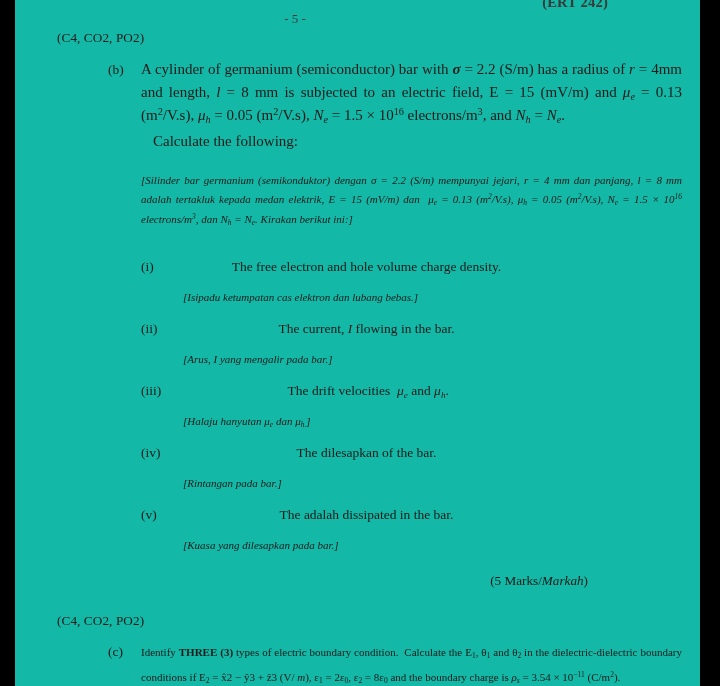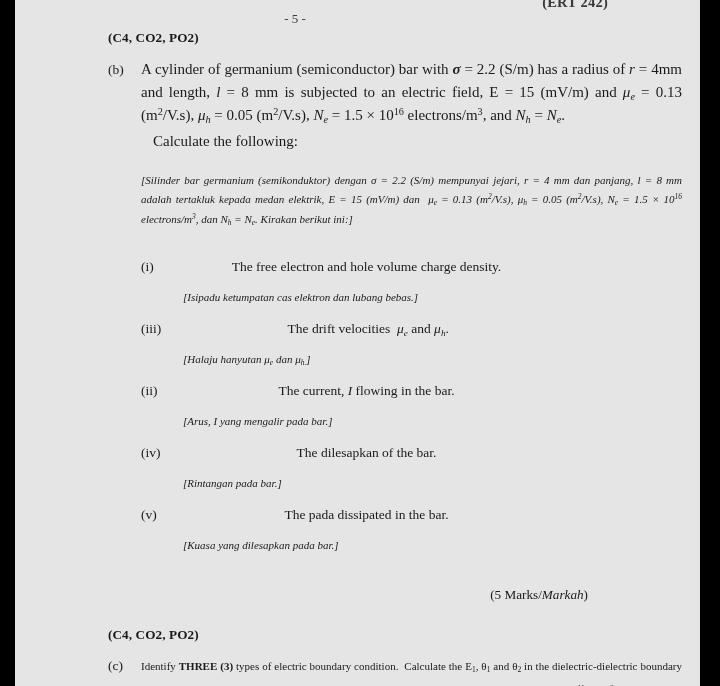--- a/index.html
+++ b/index.html
@@ -33,21 +33,21 @@
     position: absolute;
     right: 20px; top: 0;
     width: 6px; height: 686px;
     background: linear-gradient(to left, #c9c9c9, #ffffff);
   }
 
   .page {
     position: absolute;
     left: 15px; top: 0;
     width: 685px; height: 686px;
-    background: #e5e5e5;
+    background: #14b8a6;
   }
 
   
   .header-row {
     position: absolute;
     left: 0; top: 0;
     width: 685px;
     height: 32px;
   }
   .course-code {
@@ -70,23 +70,23 @@
   }
 
   .content {
     position: absolute;
     left: 0;
     top: 30px;
     width: 685px;
   }
 
   .cpo {
-    font-weight: bold;
+    font-weight: normal;
     font-size: 13.2px;
-    margin-left: 93px;
+    margin-left: 42px;
     letter-spacing: 0.1px;
   }
 
   
   .qblock {
     display: flex;
     margin-left: 93px;
     margin-right: 18px;
   }
   .qlabel {
@@ -207,53 +207,53 @@
 
       <div class="subitem">
         <div class="subitem-label">(i)</div>
         <div class="subitem-body">
           <div class="subitem-en">The free electron and hole volume charge density.</div>
           <div class="subitem-my">[Isipadu ketumpatan cas elektron dan lubang bebas.]</div>
         </div>
       </div>
 
       <div class="subitem">
+        <div class="subitem-label">(ii)</div>
+        <div class="subitem-body">
+          <div class="subitem-en">The current, <span class="it">I</span> flowing in the bar.</div>
+          <div class="subitem-my">[Arus, I yang mengalir pada bar.]</div>
+        </div>
+      </div>
+
+      <div class="subitem">
         <div class="subitem-label">(iii)</div>
         <div class="subitem-body">
           <div class="subitem-en">&nbsp;The drift velocities &nbsp;<span class="it">μ</span><sub class="it">e</sub> and <span class="it">μ</span><sub class="it">h</sub>.</div>
           <div class="subitem-my">[Halaju hanyutan μ<sub>e</sub> dan μ<sub>h.</sub>]</div>
         </div>
       </div>
 
       <div class="subitem">
-        <div class="subitem-label">(ii)</div>
-        <div class="subitem-body">
-          <div class="subitem-en">The current, <span class="it">I</span> flowing in the bar.</div>
-          <div class="subitem-my">[Arus, I yang mengalir pada bar.]</div>
-        </div>
-      </div>
-
-      <div class="subitem">
         <div class="subitem-label">(iv)</div>
         <div class="subitem-body">
           <div class="subitem-en">The dilesapkan of the bar.</div>
           <div class="subitem-my">[Rintangan pada bar.]</div>
         </div>
       </div>
 
       <div class="subitem">
         <div class="subitem-label">(v)</div>
         <div class="subitem-body">
-          <div class="subitem-en">The pada dissipated in the bar.</div>
+          <div class="subitem-en">The adalah dissipated in the bar.</div>
           <div class="subitem-my">[Kuasa yang dilesapkan pada bar.]</div>
         </div>
       </div>
     </div>
 
-    <div class="marks" style="margin-top:34px;">
+    <div class="marks" style="margin-top:20px;">
       <span>(5 Marks/</span><i>Markah</i><span>)</span>
     </div>
 
     <div class="cpo" style="margin-top:24px;">(C4, CO2, PO2)</div>
 
     <div class="qblock" style="margin-top:11px;">
       <div class="qlabel">(c)</div>
       <div class="qbody">
         <div class="qtext-c">
           Identify <span class="bold">THREE (3)</span> types of electric boundary condition. &nbsp;Calculate the E<sub>1</sub>, θ<sub>1</sub> and

